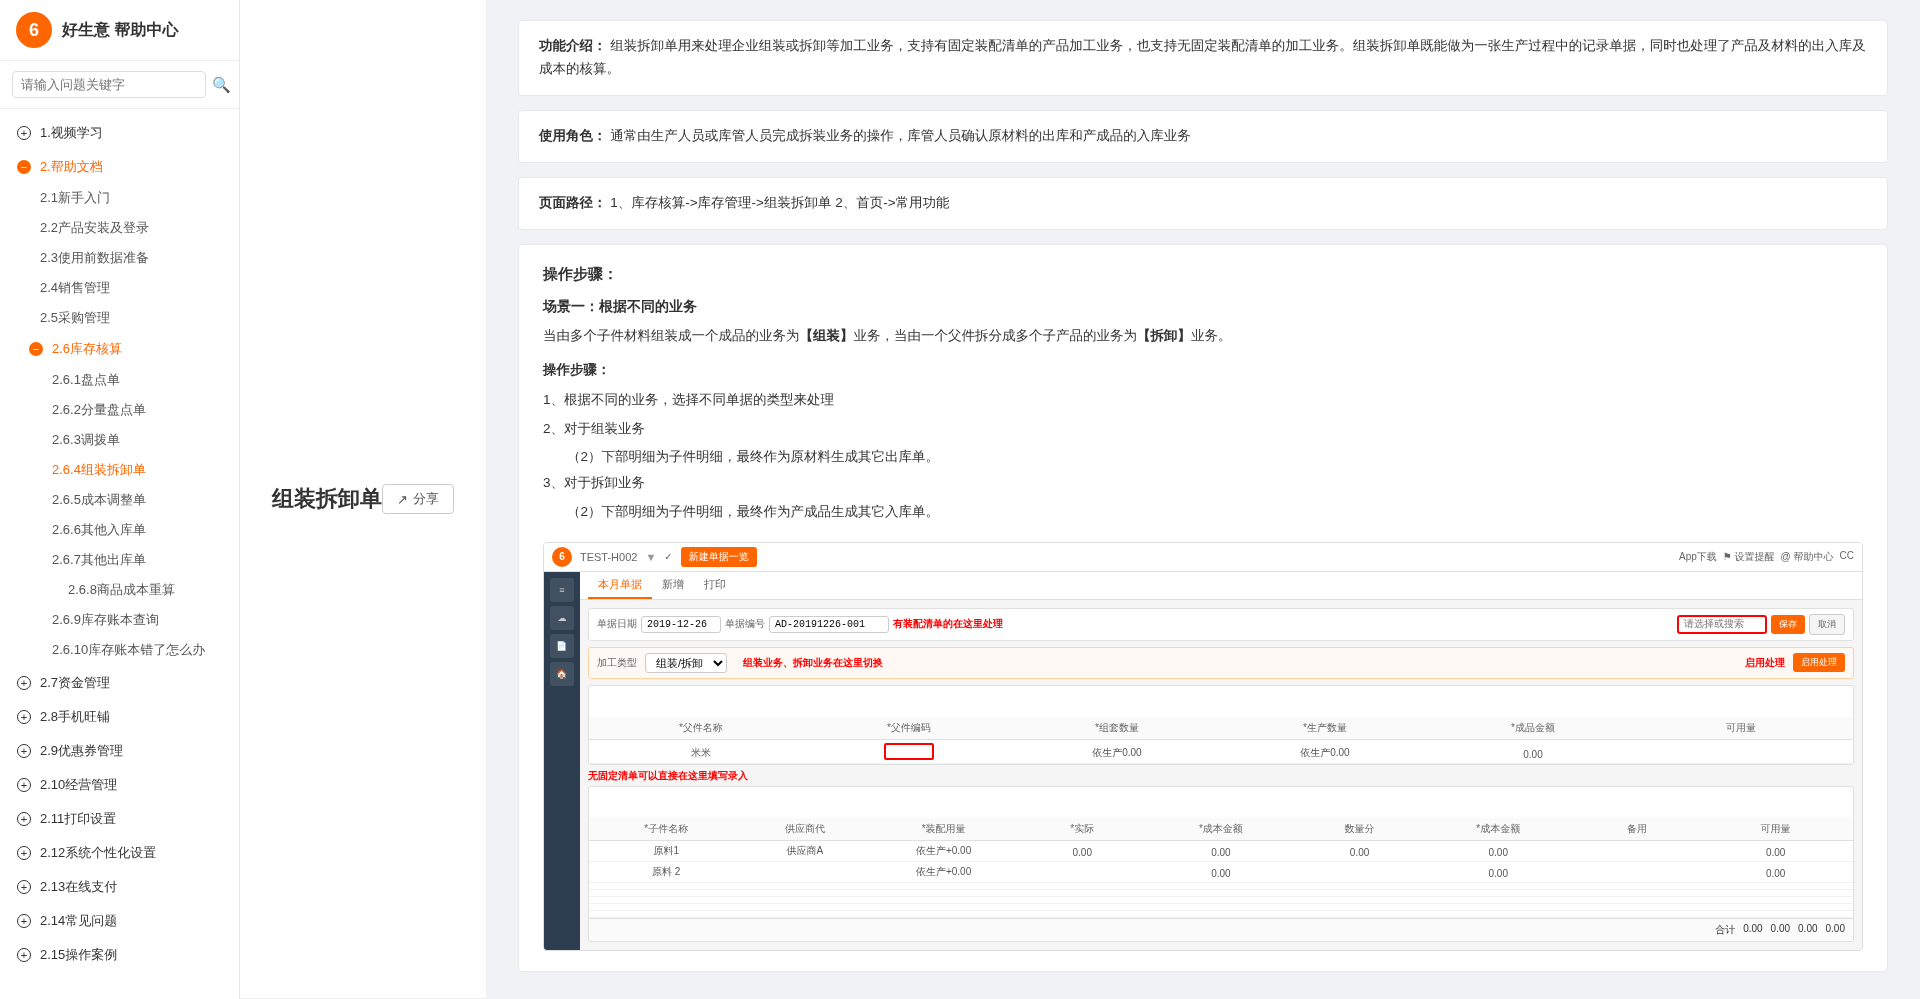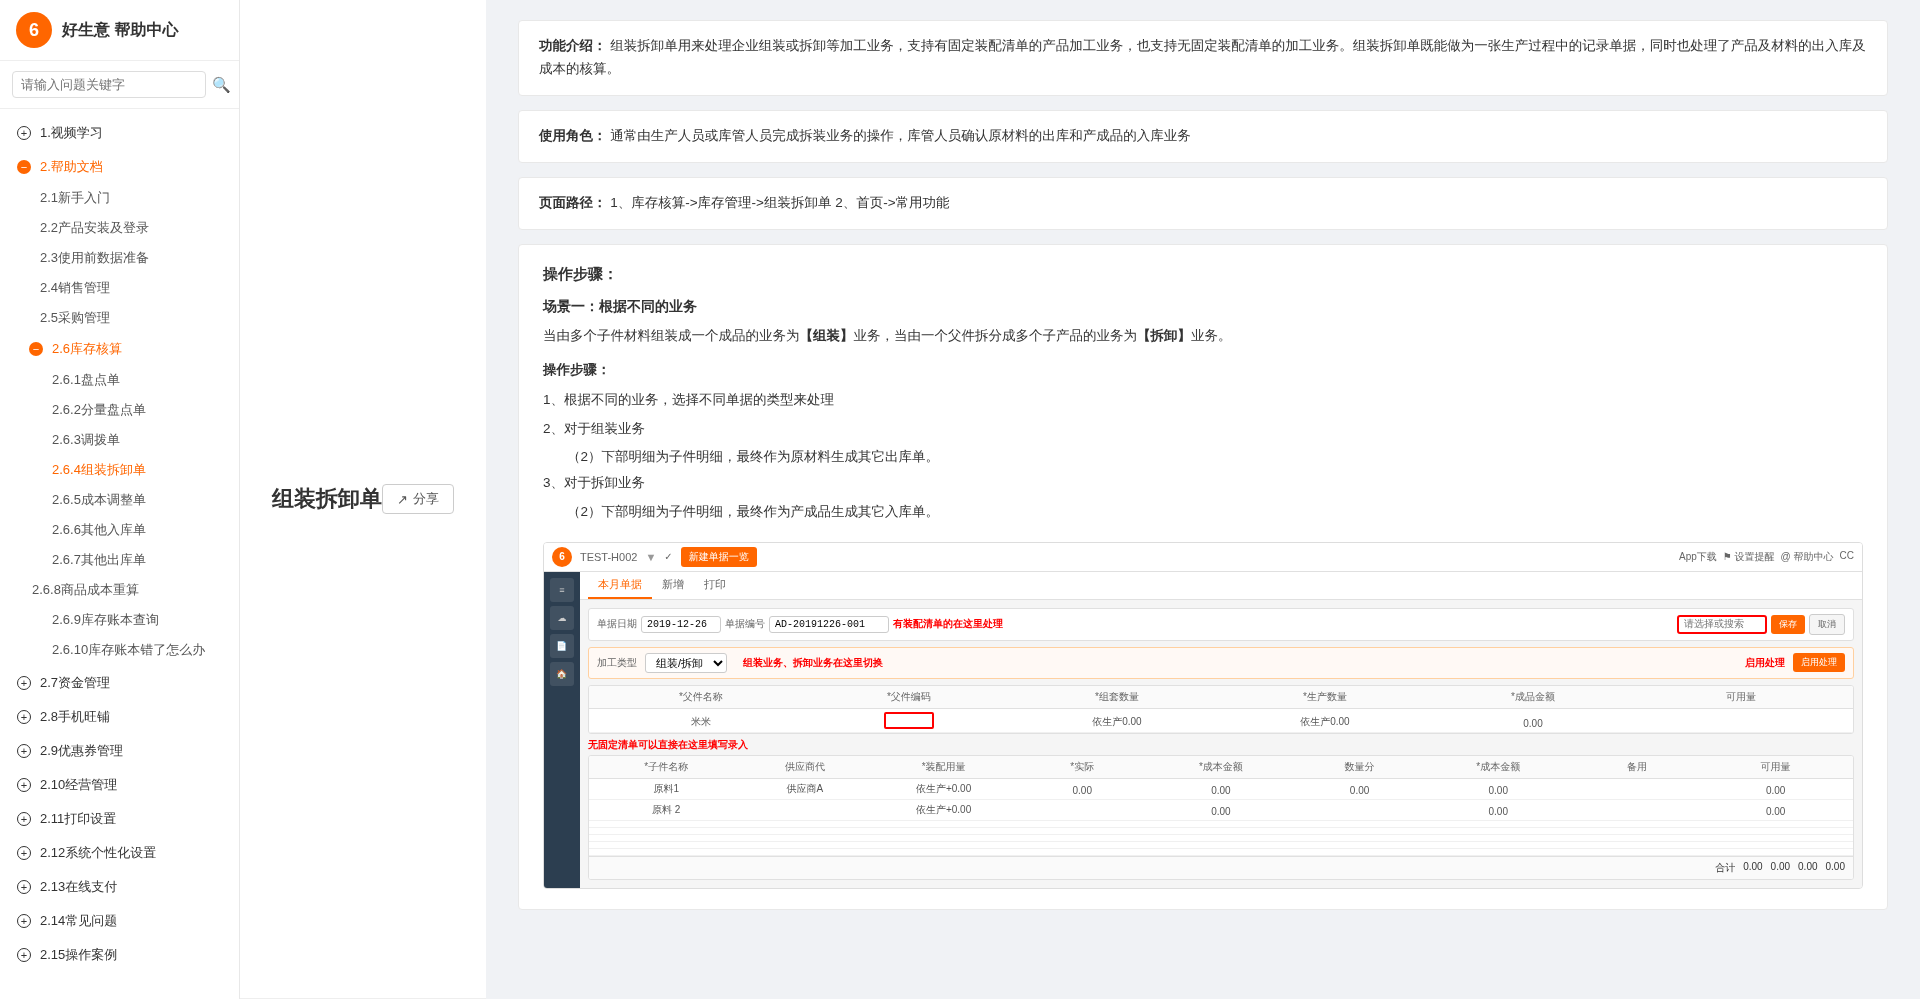--- a/index.html
+++ b/index.html
@@ -212,21 +212,21 @@
 
     .sim-type-row {
       display: flex; align-items: center; gap: 8px; background: #fff9f5; padding: 5px 8px; border-radius: 3px; border: 1px solid #ffd0a0; margin-bottom: 6px;
     }
 
     .sim-table-container {
       background: #fff; border: 1px solid #e0e0e0; border-radius: 3px; overflow: hidden;
     }
     .sim-table-header {
       display: flex; background: #fafafa; border-bottom: 1px solid #e0e0e0; padding: 4px 8px;
-      font-size: 10px; color: #666;
+      font-size: 10px; color: #666; margin-top: 31px;
     }
     .sim-table-header .col { flex: 1; text-align: center; }
     .sim-table-row {
       display: flex; border-bottom: 1px solid #f0f0f0; padding: 3px 8px; font-size: 10px; align-items: flex-end;
     }
     .sim-table-row .col { flex: 1; text-align: center; color: #555; }
     .sim-table-row .col.input { }
     .sim-table-input { border: 1px solid #ccc; border-radius: 2px; padding: 1px 4px; font-size: 10px; width: 50px; }
     .sim-table-input.highlight { border-color: #f00; border-width: 2px; }
 
@@ -298,21 +298,21 @@
           </span>
         <span>2.6库存核算</span>
       </div>
       <div class="nav-sub-item" style="padding-left:52px;">2.6.1盘点单</div>
       <div class="nav-sub-item" style="padding-left:52px;">2.6.2分量盘点单</div>
       <div class="nav-sub-item" style="padding-left:52px;">2.6.3调拨单</div>
       <div class="nav-sub-item active" style="padding-left:52px;">2.6.4组装拆卸单</div>
       <div class="nav-sub-item" style="padding-left:52px;">2.6.5成本调整单</div>
       <div class="nav-sub-item" style="padding-left:52px;">2.6.6其他入库单</div>
       <div class="nav-sub-item" style="padding-left:52px;">2.6.7其他出库单</div>
-      <div class="nav-sub-item" style="padding-left:32px;">2.6.8商品成本重算</div>
+      <div class="nav-sub-item" style="padding-left:68px;">2.6.8商品成本重算</div>
       <div class="nav-sub-item" style="padding-left:52px;">2.6.9库存账本查询</div>
       <div class="nav-sub-item" style="padding-left:52px;">2.6.10库存账本错了怎么办</div>
     </div>
 
     <div class="nav-section">
       <div class="nav-section-header">
         <span class="icon">
             <span class="plus-circle">+</span>
           </span>
         <span>2.7资金管理</span>

